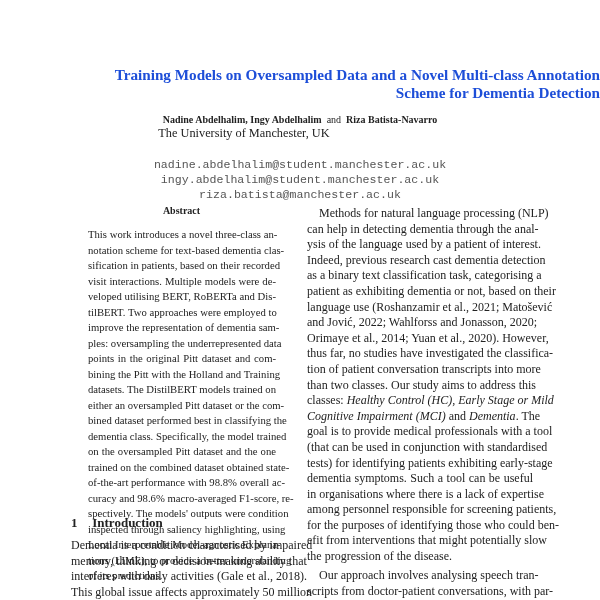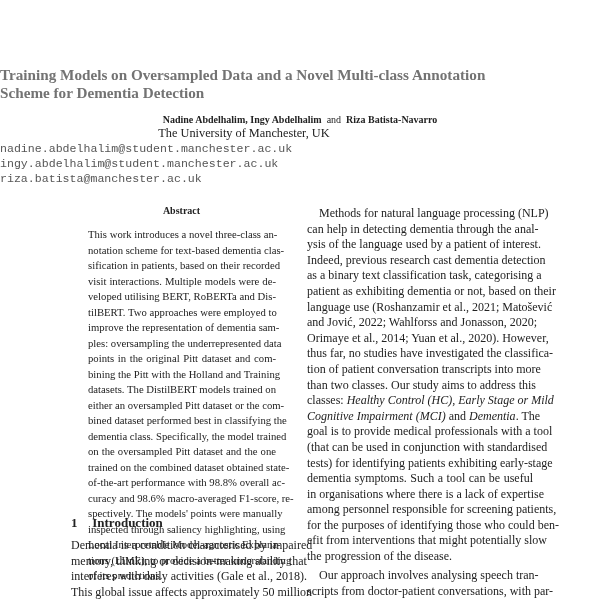--- a/index.html
+++ b/index.html
@@ -1,21 +1,21 @@
 <!DOCTYPE html>
 <html><head>
 <meta charset="utf-8">
 <style>
   html, body { margin: 0; padding: 0; background: #ffffff; }
   body { width: 600px; height: 600px; overflow: hidden; position: relative; color: #222; font-family: "Liberation Serif", serif; }
-  .title { position: absolute; left: 0; width: 600px; top: 66px; text-align: left; font-weight: bold; font-size: 15.2px; line-height: 18px; color: #737373; }
+  .title { position: absolute; left: 0; width: 600px; top: 66px; text-align: right; font-weight: bold; font-size: 15.2px; line-height: 18px; color: #1d4ed8; }
   .authors { position: absolute; left: 0; width: 600px; top: 112px; text-align: center; font-size: 10px; line-height: 15px; }
   .authors b { font-weight: bold; }
   .affil { position: absolute; left: 0; width: 488px; top: 126px; text-align: center; font-size: 12.3px; line-height: 15px; }
-  .emails { position: absolute; left: 0; width: 600px; top: 141px; text-align: left; font-family: "Liberation Mono", monospace; font-size: 11.6px; line-height: 15px; color: #555; }
+  .emails { position: absolute; left: 0; width: 600px; top: 157px; text-align: center; font-family: "Liberation Mono", monospace; font-size: 11.6px; line-height: 15px; color: #555; }
   .abs-head { position: absolute; left: 88px; width: 187px; top: 205px; text-align: center; font-weight: bold; font-size: 10px; }
   .col { position: absolute; font-size: 12px; line-height: 15.6px; }
   .col .ln { display: block; text-align: justify; text-align-last: justify; white-space: nowrap; height: 15.6px; overflow: visible; }
   .col .ln.last { text-align-last: left; }
   .col .ln.ind { text-indent: 12px; }
   .abs { left: 88px; width: 188px; top: 227px; font-size: 10.7px; line-height: 15.5px; }
   .abs .ln { height: 15.5px; }
   .intro-head { position: absolute; left: 71px; top: 515px; font-weight: bold; font-size: 13px; }
   .intro-head .num { display: inline-block; width: 18px; }
   .intro { left: 71px; width: 221px; top: 538px; }
@@ -57,21 +57,21 @@
   <span class="ln">points in the original Pitt dataset and com-</span>
   <span class="ln">bining the Pitt with the Holland and Training</span>
   <span class="ln">datasets.  The DistilBERT models trained on</span>
   <span class="ln">either an oversampled Pitt dataset or the com-</span>
   <span class="ln">bined dataset performed best in classifying the</span>
   <span class="ln">dementia class. Specifically, the model trained</span>
   <span class="ln">on the oversampled Pitt dataset and the one</span>
   <span class="ln">trained on the combined dataset obtained state-</span>
   <span class="ln">of-the-art performance with 98.8% overall ac-</span>
   <span class="ln">curacy and 98.6% macro-averaged F1-score, re-</span>
-  <span class="ln">spectively. The models' points were manually</span>
+  <span class="ln">spectively. The models' outputs were condition</span>
   <span class="ln">inspected through saliency highlighting, using</span>
   <span class="ln">Local Interpretable Model-agnostic Explana-</span>
   <span class="ln">tions (LIME), to provide a better understanding</span>
   <span class="ln last">of its predictions.</span>
 </div>
 
 <div class="intro-head">
   <span class="num">1</span>
   <span>Introduction</span>
 </div>

